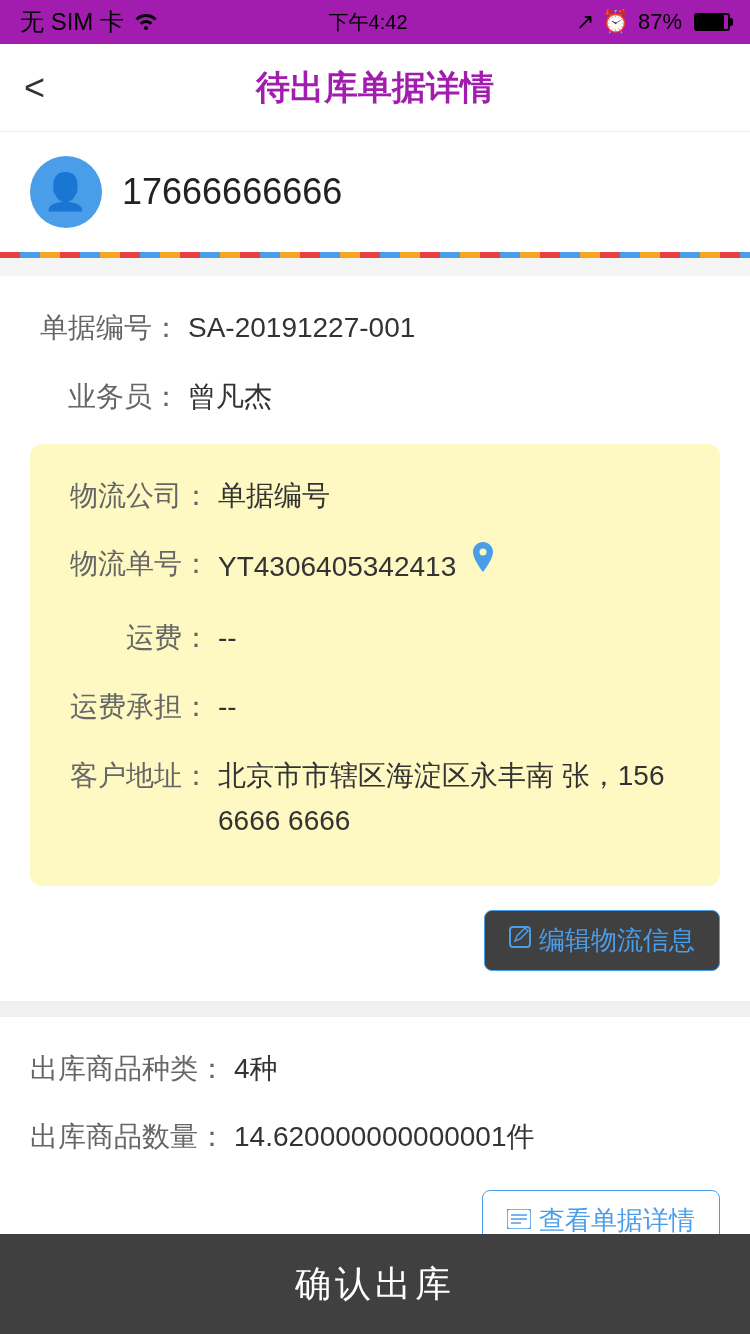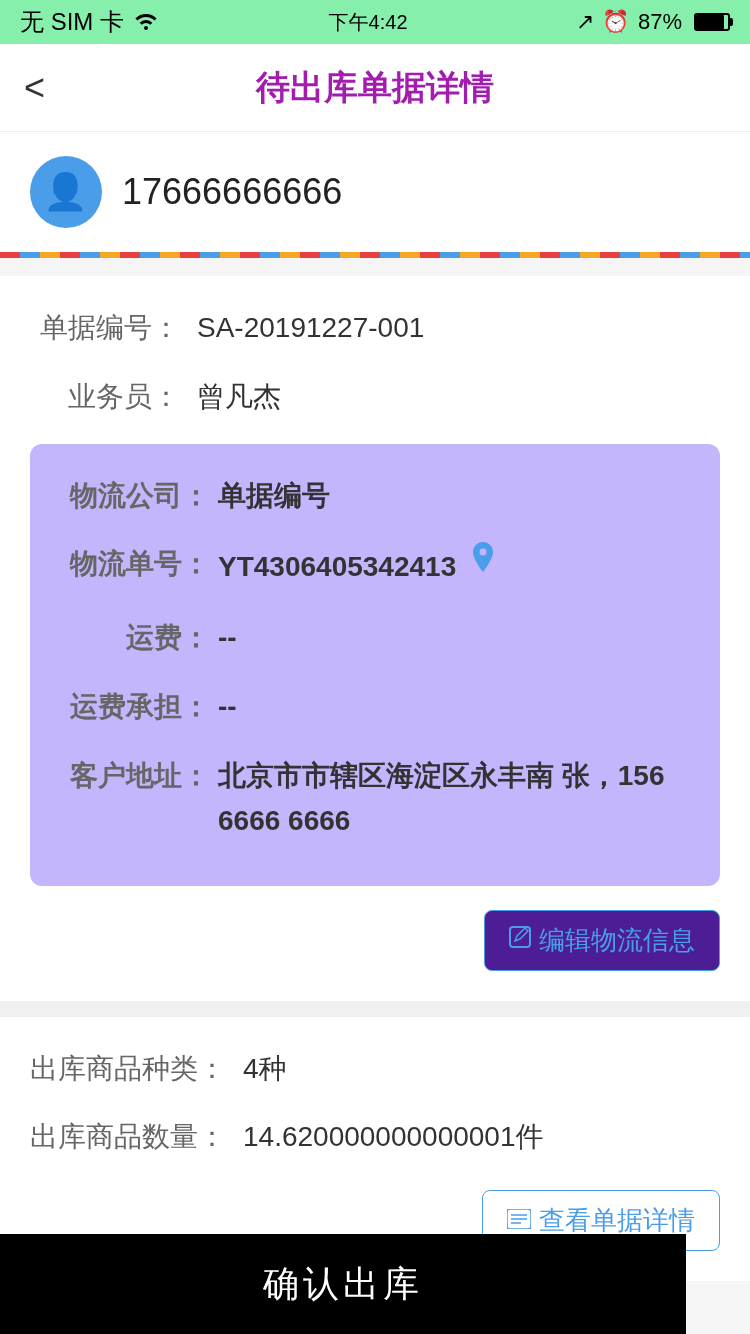--- a/index.html
+++ b/index.html
@@ -11,21 +11,21 @@
       font-family: -apple-system, "PingFang SC", "Helvetica Neue", sans-serif;
       font-size: 28px;
       color: #333;
       position: relative;
     }
 
     
     .status-bar {
       width: 750px;
       height: 44px;
-      background: #86efac;
+      background: #a21caf;
       display: flex;
       align-items: center;
       justify-content: space-between;
       padding: 0 20px;
       font-size: 24px;
       color: #000;
     }
     .status-left { display: flex; align-items: center; gap: 8px; }
     .status-right { display: flex; align-items: center; gap: 8px; font-size: 22px; }
     .battery {
@@ -118,42 +118,40 @@
       margin-top: 18px;
       padding: 30px 30px;
     }
 
     .info-row {
       display: flex;
       align-items: flex-start;
       margin-bottom: 24px;
       font-size: 28px;
       line-height: 1.6;
-      gap: 9px;
     }
     .info-row:last-child { margin-bottom: 0; }
     .info-label {
       color: #666;
       min-width: 150px;
       text-align: right;
       flex-shrink: 0;
     }
     .info-value {
       color: #333;
       flex: 1;
       padding-left: 8px;
     }
 
     
     .logistics-card {
-      background: #c4b5fd;
+      background: #fef9c3;
       border-radius: 12px;
       margin-top: 18px;
       padding: 30px 30px;
-      font-weight: bold;
     }
     .logistics-row {
       display: flex;
       align-items: flex-start;
       margin-bottom: 24px;
       font-size: 28px;
       line-height: 1.6;
     }
     .logistics-row:last-child { margin-bottom: 12px; }
     .logistics-label {
@@ -183,21 +181,21 @@
     .edit-btn-row {
       display: flex;
       justify-content: flex-end;
       margin-top: 24px;
       padding-right: 0;
     }
     .edit-btn {
       border: 1.5px solid #4a9de8;
       border-radius: 8px;
       color: #4a9de8;
-      background: #4c1d95;
+      background: #404040;
       padding: 12px 24px;
       font-size: 26px;
       display: flex;
       align-items: center;
       gap: 8px;
       cursor: pointer;
     }
     .edit-btn-icon { font-size: 24px; }
 
     
@@ -229,22 +227,22 @@
       align-items: center;
       gap: 8px;
       cursor: pointer;
     }
 
     
     .confirm-btn-area {
       position: fixed;
       bottom: 0;
       left: 0;
-      width: 686px;
-      background: #000000;
+      width: 750px;
+      background: #404040;
       height: 100px;
       display: flex;
       align-items: center;
       justify-content: center;
       cursor: pointer;
     }
     .confirm-btn-text {
       color: #fff;
       font-size: 36px;
       font-weight: 500;

